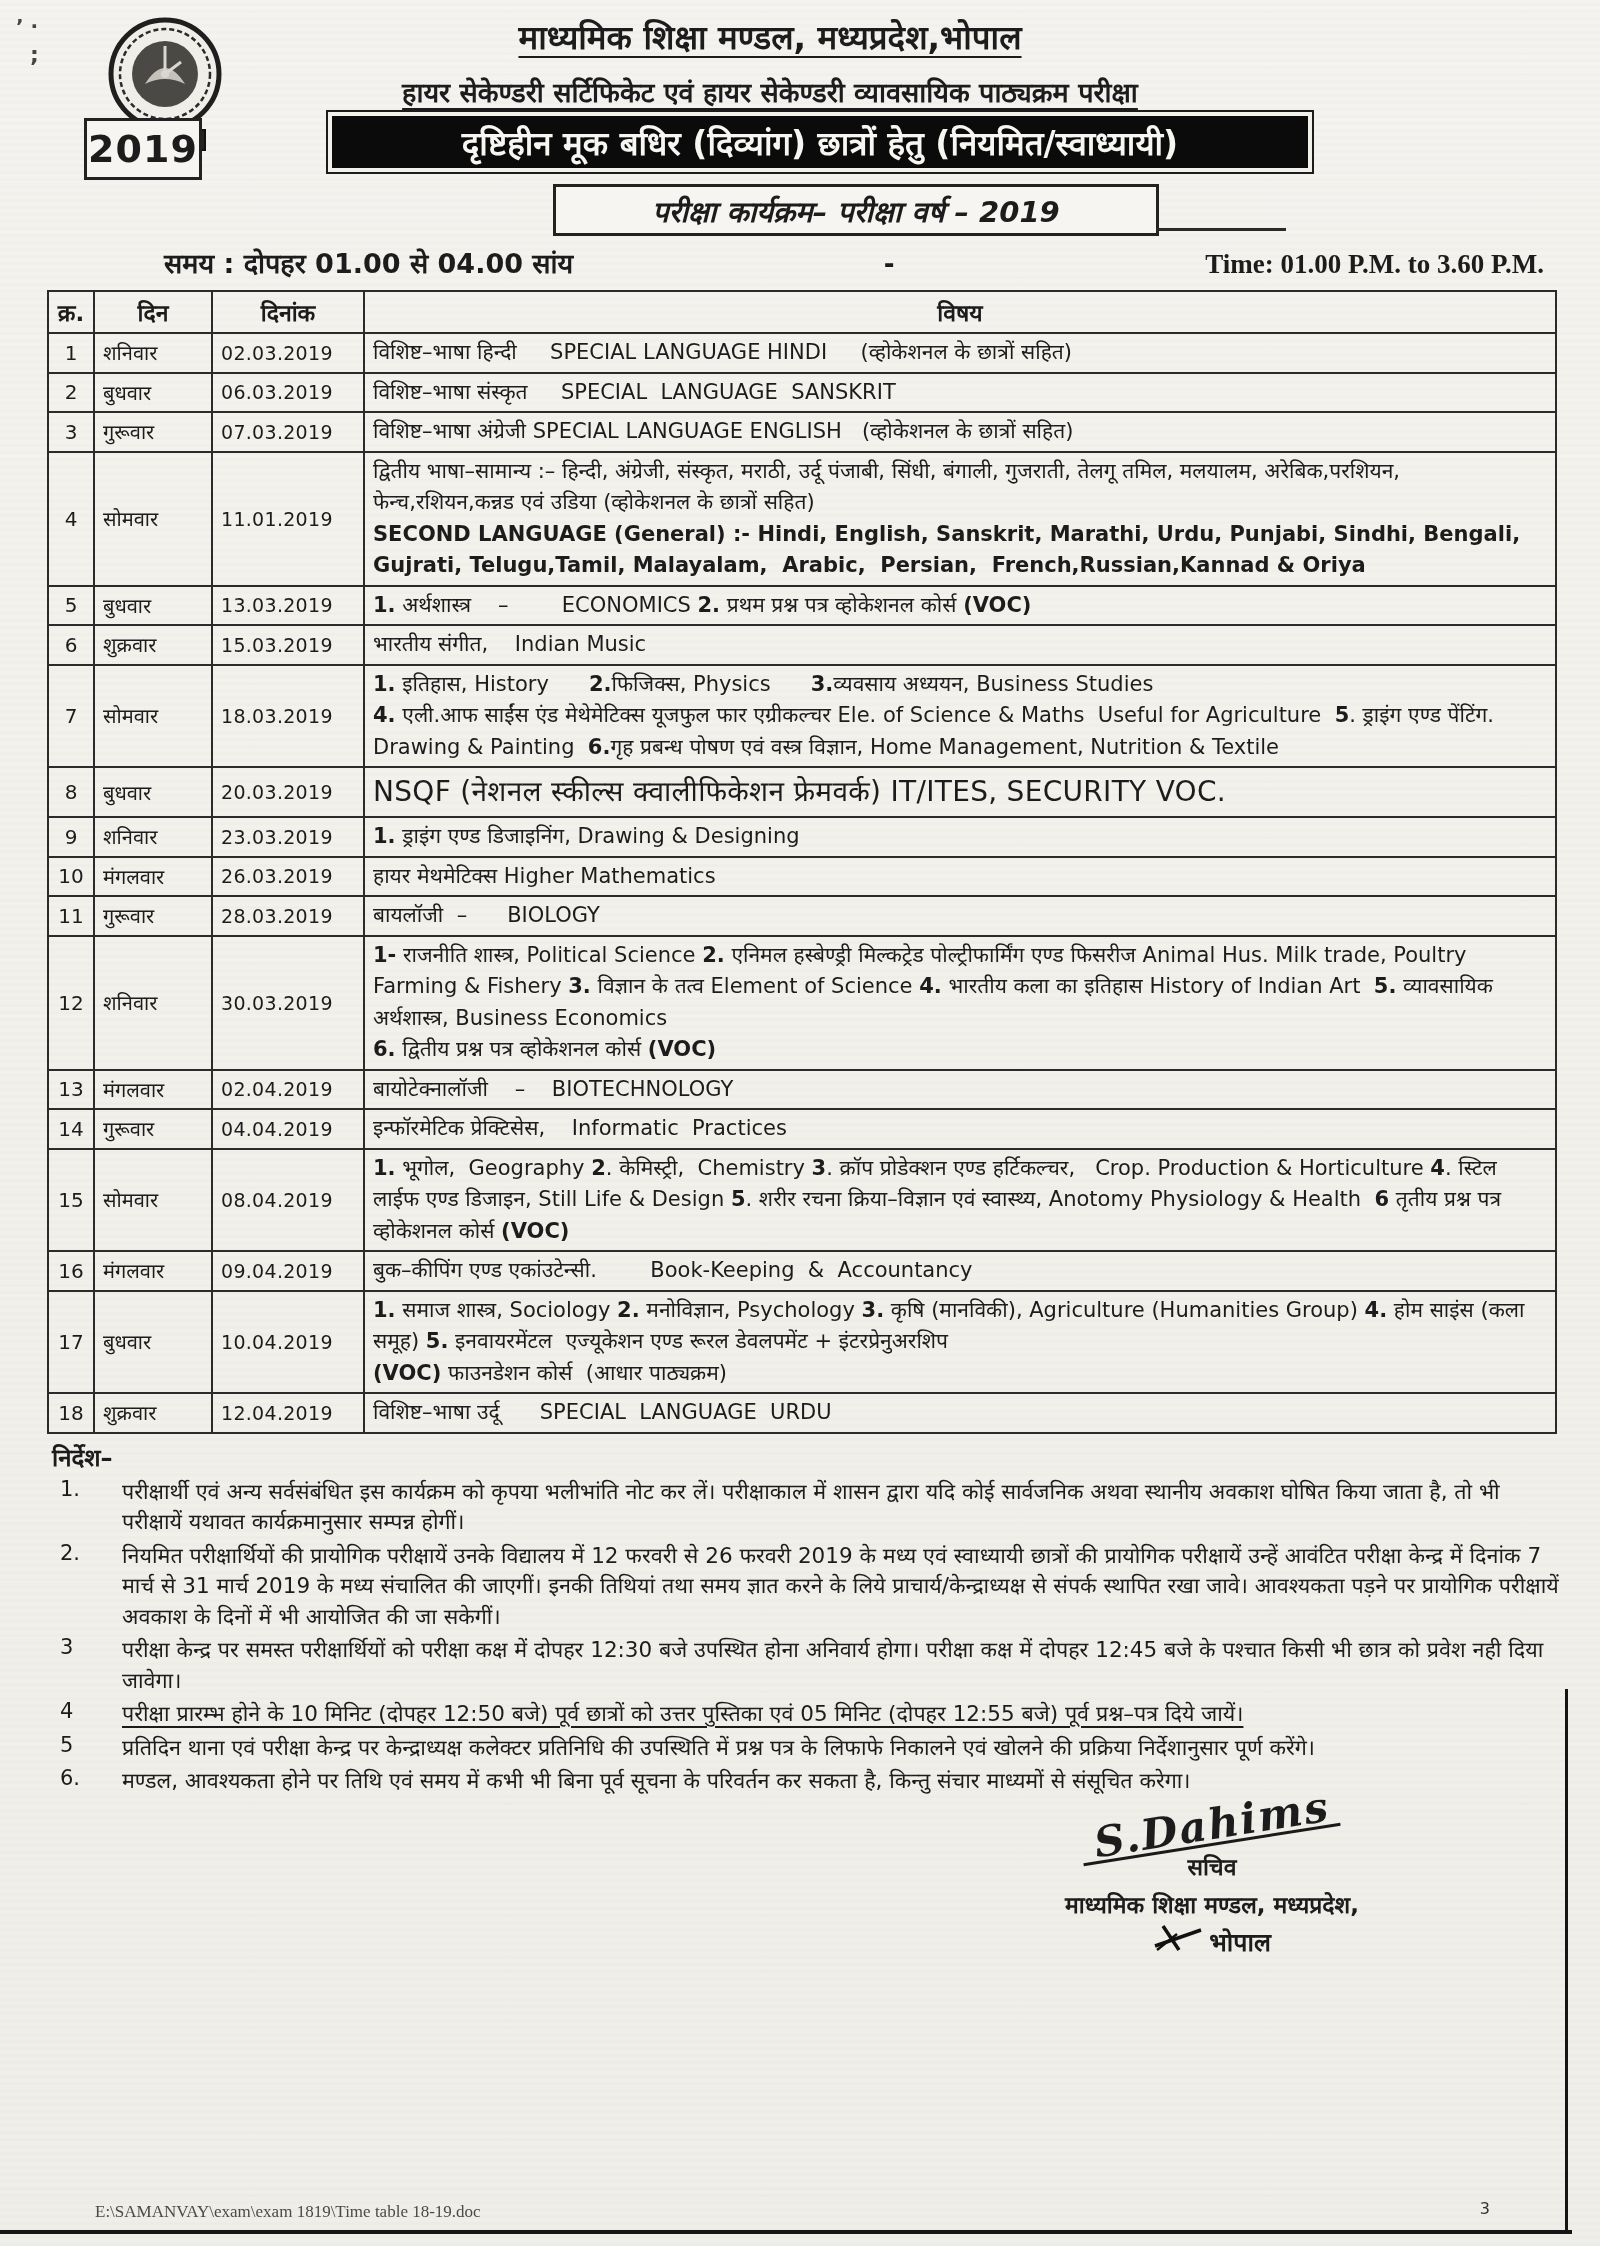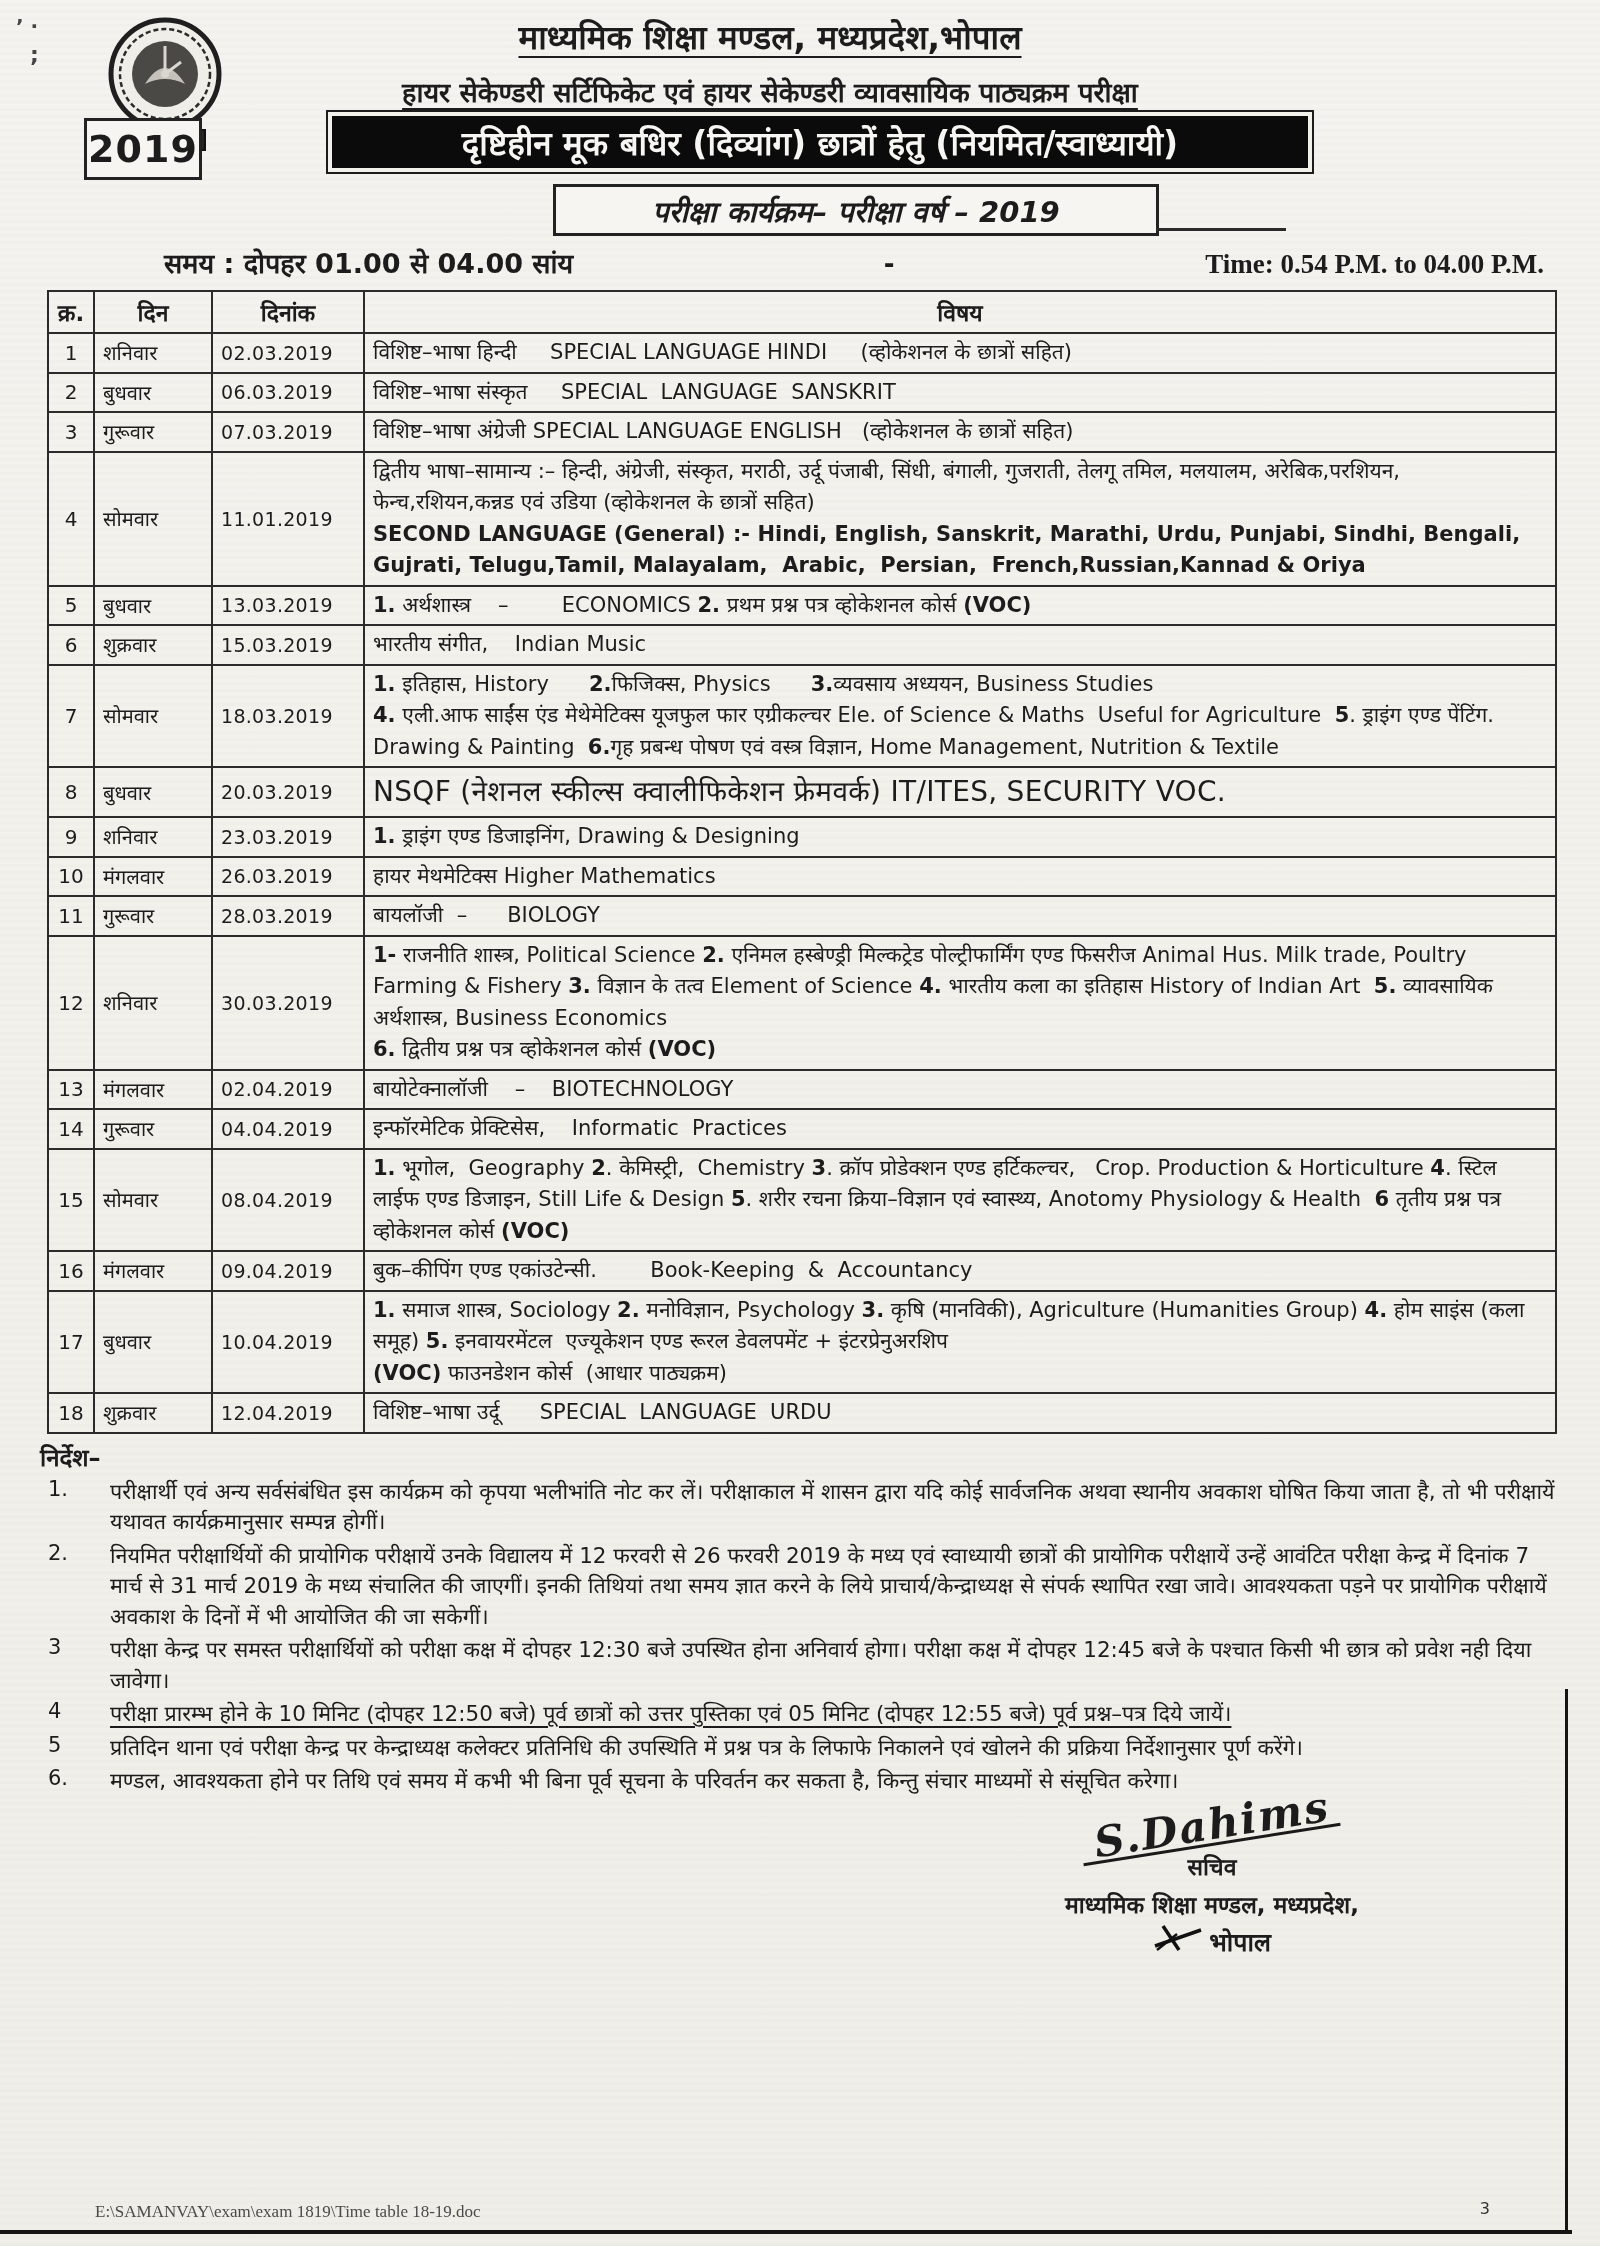--- a/index.html
+++ b/index.html
@@ -35,21 +35,21 @@
   table.tt col.cn{width:46px;} table.tt col.cd{width:118px;} table.tt col.cdt{width:152px;}
   table.tt th,table.tt td{border:2px solid #2b2b2b;padding:3px 8px;vertical-align:middle;}
   table.tt th{font-size:23px;font-weight:bold;height:36px;padding:2px 6px;}
   .c-no{text-align:center;font-size:20px;}
   .c-day{font-size:20px;padding-left:10px;}
   .c-date{font-size:19px;letter-spacing:.3px;}
   .c-sub{font-size:21px;line-height:1.5;white-space:pre-wrap;}
   .c-sub .b{font-weight:bold;margin-top:27px;}
   .c-sub.big{font-size:28px;letter-spacing:.3px;}
   
-  .instructions{margin-top:6px;margin-left:0;}
+  .instructions{margin-top:6px;margin-left:12px;}
   .inst-heading{font-size:24px;font-weight:bold;margin-bottom:4px;}
   .inst-item{display:flex;margin-bottom:3px;}
   .inst-no{width:62px;flex:0 0 62px;font-size:21px;padding-left:8px;}
   .inst-text{font-size:21.5px;line-height:1.42;flex:1;}
   .inst-item.u .inst-text{text-decoration:underline;text-underline-offset:5px;}
   
   .signature{width:460px;margin:2px 120px 0 auto;text-align:center;position:relative;}
   .handwriting{font-family:"DejaVu Serif","Liberation Serif",serif;font-style:italic;font-size:42px;font-weight:bold;
     transform:rotate(-9deg);display:inline-block;letter-spacing:2px;}
   .sig-line{width:260px;height:3px;background:#1a1a1a;margin:-6px auto 4px auto;transform:rotate(-9deg);}
@@ -94,21 +94,21 @@
   <div class="year-box">2019</div>
 
   <div class="banner">दृष्टिहीन मूक बधिर (दिव्यांग) छात्रों हेतु (नियमित/स्वाध्यायी)</div>
 
   <div class="program-box">परीक्षा कार्यक्रम– परीक्षा वर्ष – 2019</div>
   <div class="program-tail"></div>
 
   <div class="time-row">
     <span class="time-hi">समय : दोपहर 01.00 से 04.00 सांय</span>
     <span class="time-sep">-</span>
-    <span class="time-en">Time: 0.54 P.M. to 04.00 P.M.</span>
+    <span class="time-en">Time: 01.00 P.M. to 3.60 P.M.</span>
   </div>
 
   <div class="content">
 
     <table class="tt">
       <colgroup>
           <col class="cn">
           <col class="cd">
           <col class="cdt">
           <col>

